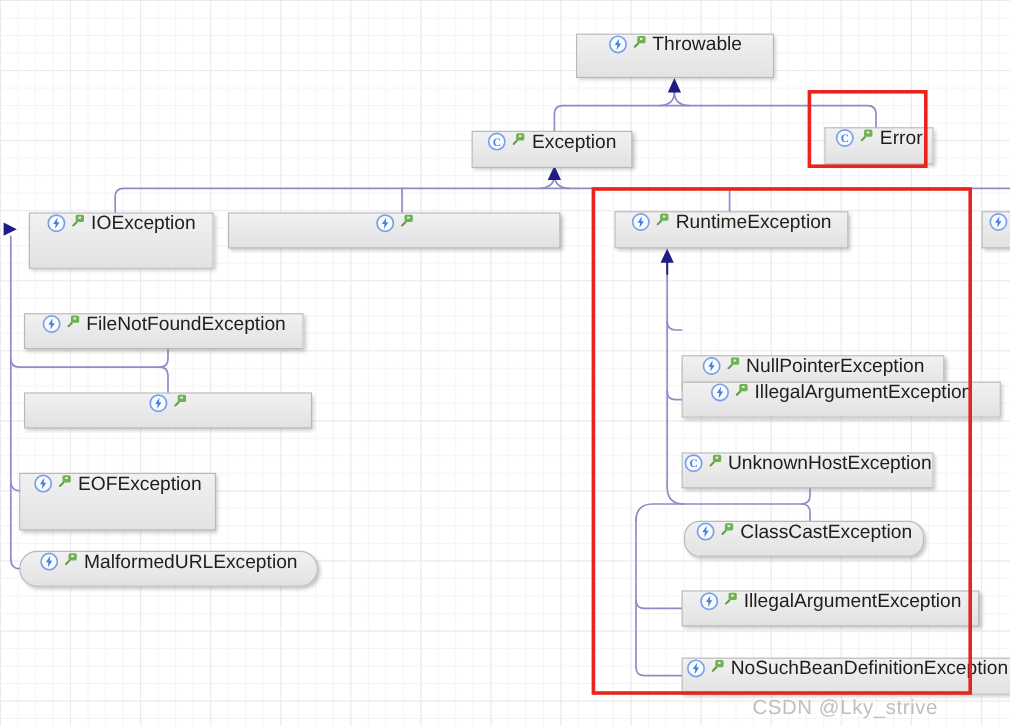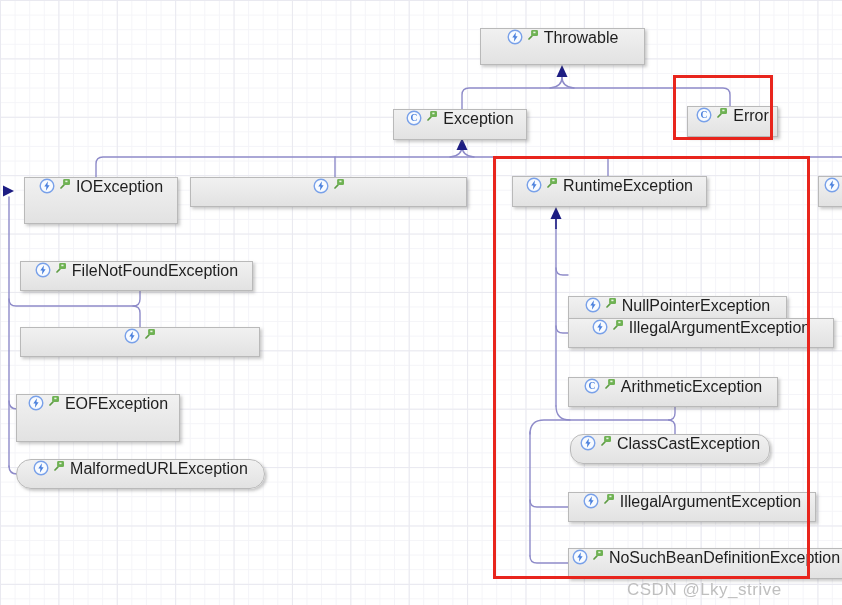--- a/index.html
+++ b/index.html
@@ -346,21 +346,21 @@
         </span>
     <span class="ic ic-key">
           <svg width="11" height="11" viewBox="0 0 11 11">
             <g id="icon-key">
     <path d="M1 10 L3.8 7.2" stroke="#5e9c44" stroke-width="1.7" stroke-linecap="round"></path>
     <rect x="3.1" y="1" width="6.9" height="6" rx="1.3" fill="#6fb254"></rect>
     <rect x="5.3" y="2.6" width="2.2" height="1.6" fill="#e9f4e2"></rect>
   </g>
           </svg>
         </span>
-    <span class="lbl">ArithmeticException</span>
+    <span class="lbl">UnknownHostException</span>
   </div>
       <div class="node" style="left: 570px; top: 434px; width: 200px; height: 30px; border-radius: 13px;">
     <span class="ic ic-class">
           <svg width="16" height="16" viewBox="0 0 16 16">
             <g id="icon-exception">
     <circle cx="8" cy="8" r="6.8" fill="#f8fbff" stroke="#79a1e9" stroke-width="1.4"></circle>
     <path d="M8.9 3.2 L5.3 8.6 L7.4 8.6 L6.9 12.8 L10.6 7.3 L8.5 7.3 Z" fill="#4a80dd"></path>
   </g>
           </svg>
         </span>

